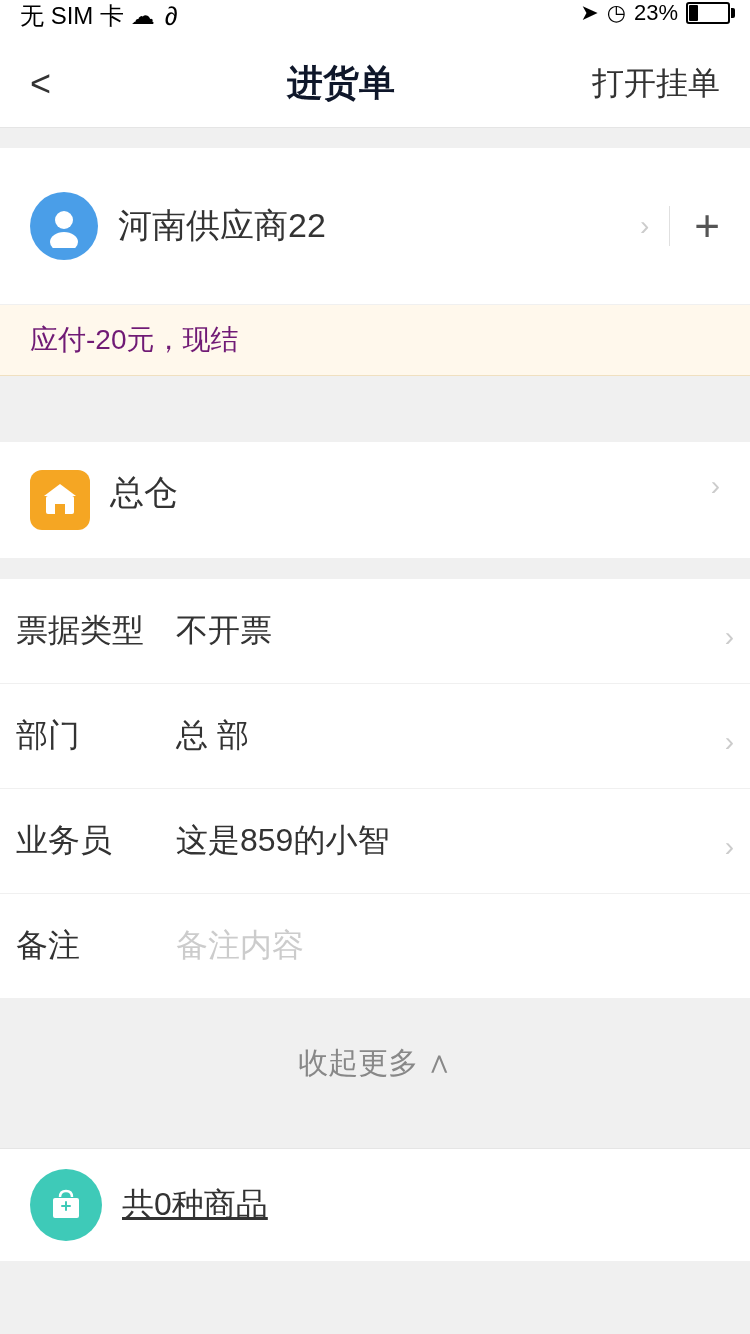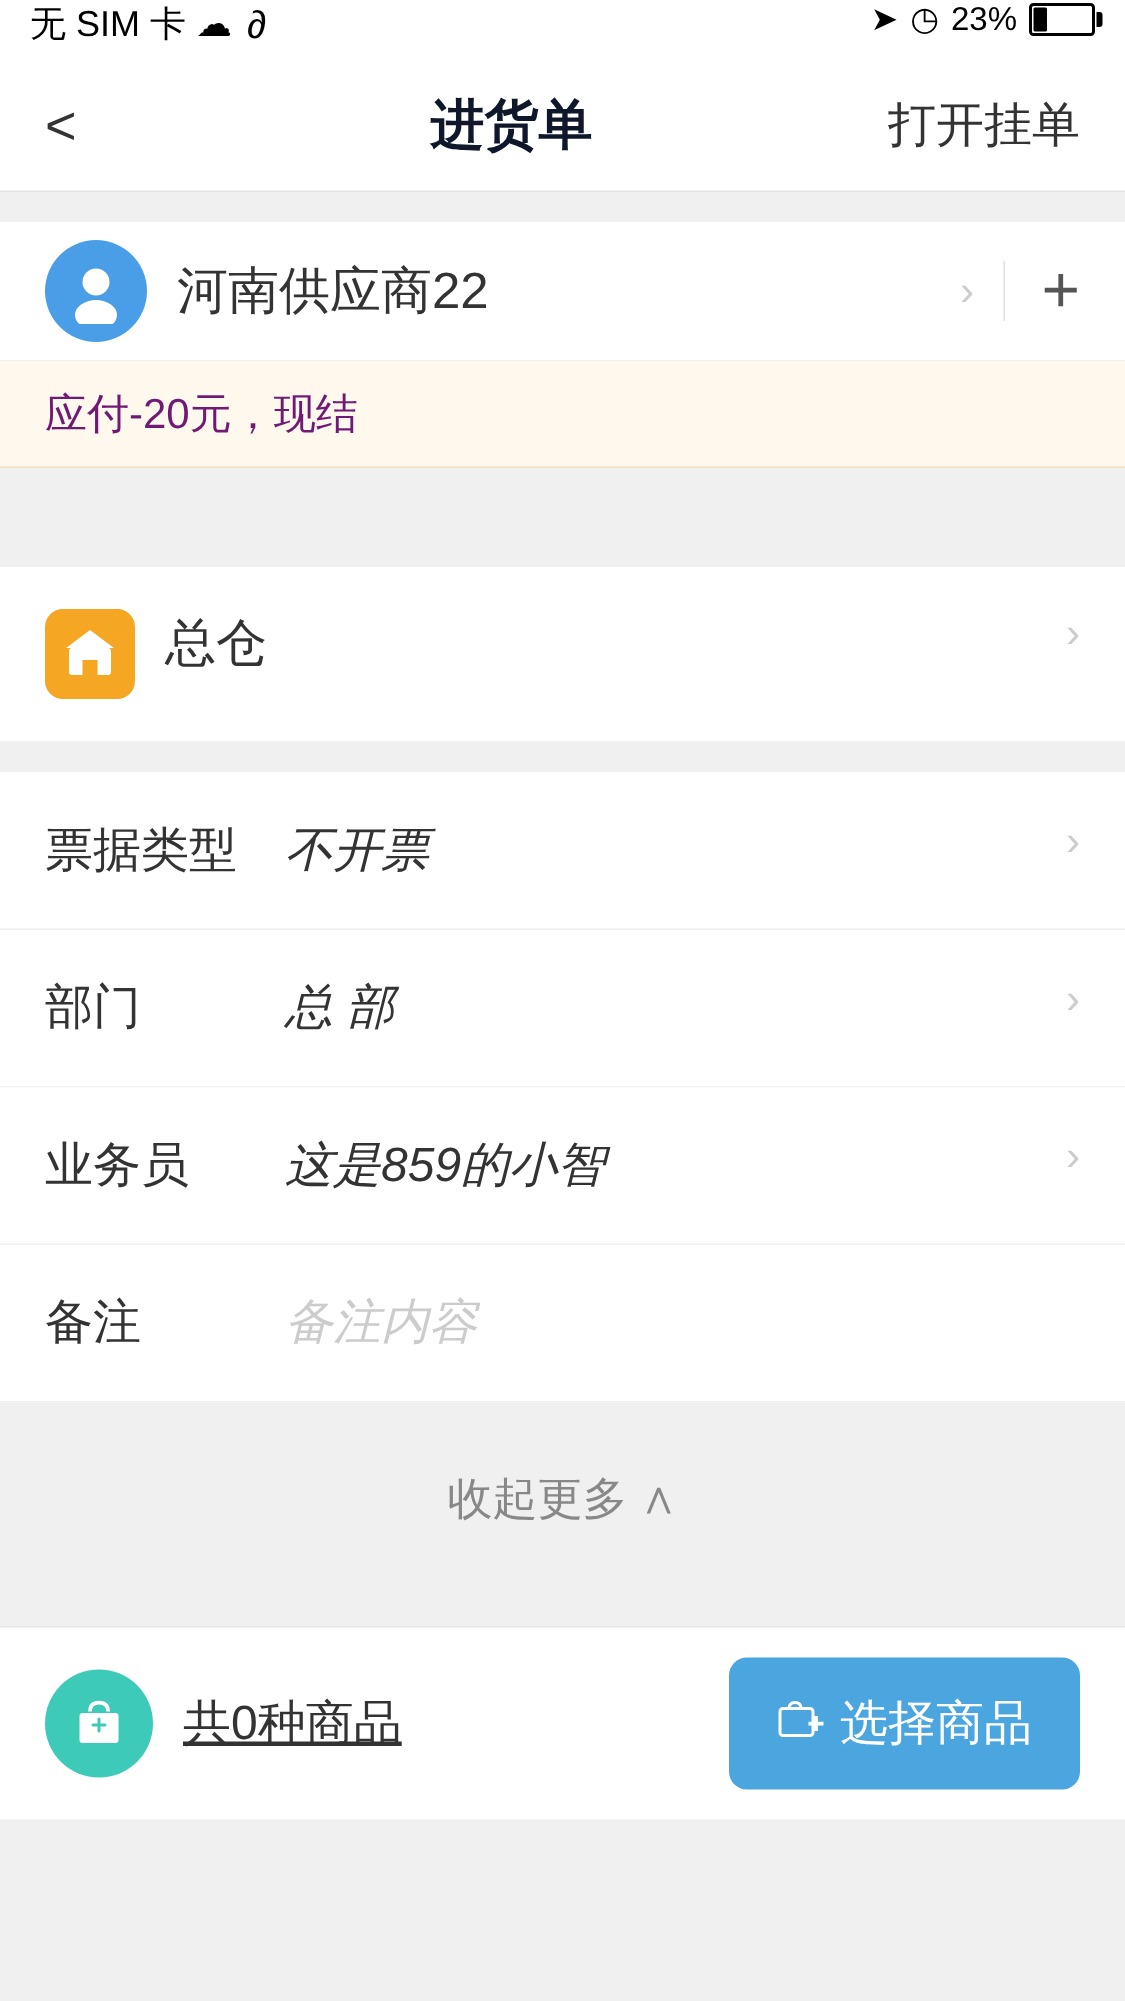--- a/index.html
+++ b/index.html
@@ -62,21 +62,21 @@
 
     
     .card {
       background: #fff;
     }
 
     
     .supplier-row {
       display: flex;
       align-items: center;
-      padding: 12px 30px;
+      padding: 44px 30px;
       background: #fff;
       border-bottom: 1px solid #f0f0f0;
     }
     .supplier-avatar {
       width: 68px;
       height: 68px;
       border-radius: 50%;
       background: #4a9ee8;
       display: flex;
       align-items: center;
@@ -145,37 +145,36 @@
       color: #333;
     }
     .row-chevron {
       color: #ccc;
       font-size: 28px;
     }
 
     
     .form-row {
       display: flex;
-      align-items: flex-start;
-      padding: 30px 30px;
+      align-items: flex-end;
+      padding: 30px 16px;
       background: #fff;
       border-bottom: 1px solid #f0f0f0;
       cursor: pointer;
     }
     .form-key {
       width: 160px;
       font-size: 32px;
       color: #333;
       flex-shrink: 0;
     }
     .form-value {
       flex: 1;
       font-size: 32px;
       color: #333;
-      font-style: italic;
     }
     .form-value.placeholder {
       color: #ccc;
     }
     .form-chevron {
       color: #ccc;
       font-size: 28px;
     }
 
     
@@ -358,24 +357,15 @@
 <div class="bottom-row">
   <div class="goods-icon">
     <svg viewBox="0 0 40 40" fill="none" width="40" height="40">
       <rect x="6" y="12" width="28" height="22" rx="3" fill="#fff" stroke="#3ecab8" stroke-width="2"></rect>
       <path d="M14 12 Q14 6 20 6 Q26 6 26 12" stroke="#fff" stroke-width="2.5" fill="none"></path>
       <rect x="15" y="20" width="10" height="2" rx="1" fill="#3ecab8"></rect>
       <rect x="19" y="16" width="2" height="10" rx="1" fill="#3ecab8"></rect>
     </svg>
   </div>
   <span class="goods-count">共0种商品</span>
-  <button class="select-goods-btn">
-    <svg viewBox="0 0 32 32" width="32" height="32" fill="none">
-      <rect x="2" y="6" width="22" height="18" rx="2" fill="none" stroke="#fff" stroke-width="2"></rect>
-      <path d="M8 6 Q8 2 12 2 Q16 2 16 6" stroke="#fff" stroke-width="2" fill="none"></path>
-      <line x1="21" y1="16" x2="31" y2="16" stroke="#fff" stroke-width="2.5"></line>
-      <line x1="26" y1="11" x2="26" y2="21" stroke="#fff" stroke-width="2.5"></line>
-    </svg>
-    <span>选择商品</span>
-  </button>
 </div>
 
 <div style="background:#f0f0f0; height: 280px;"></div>
 
 </body></html>

